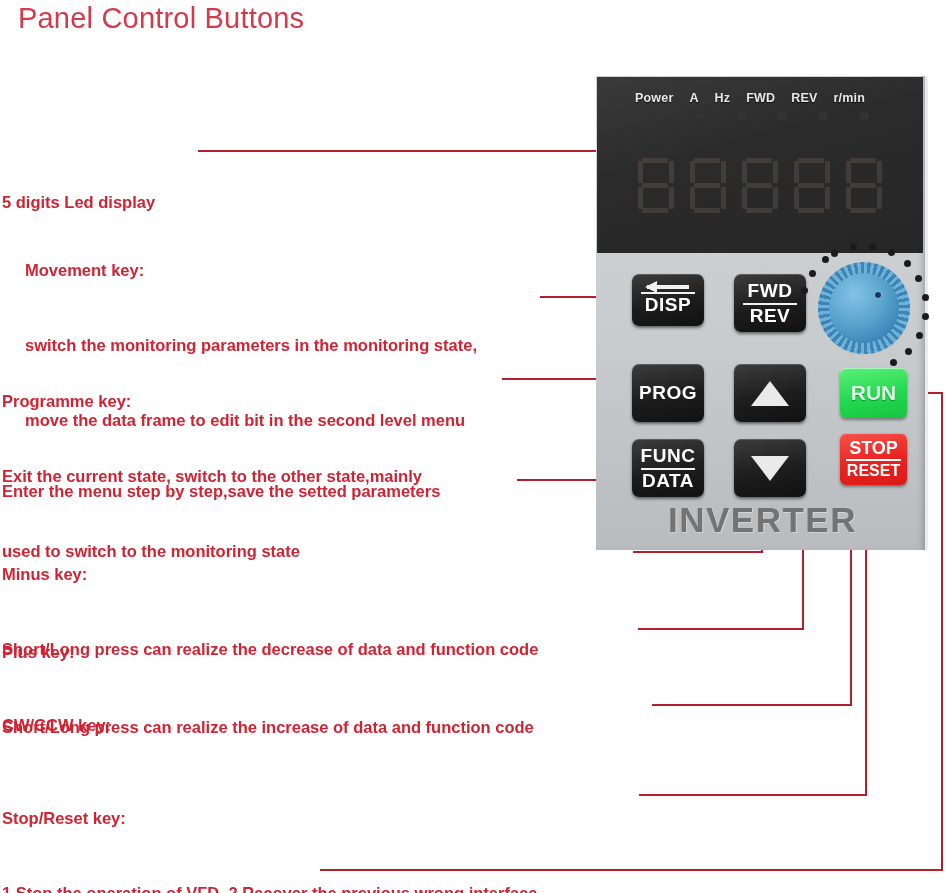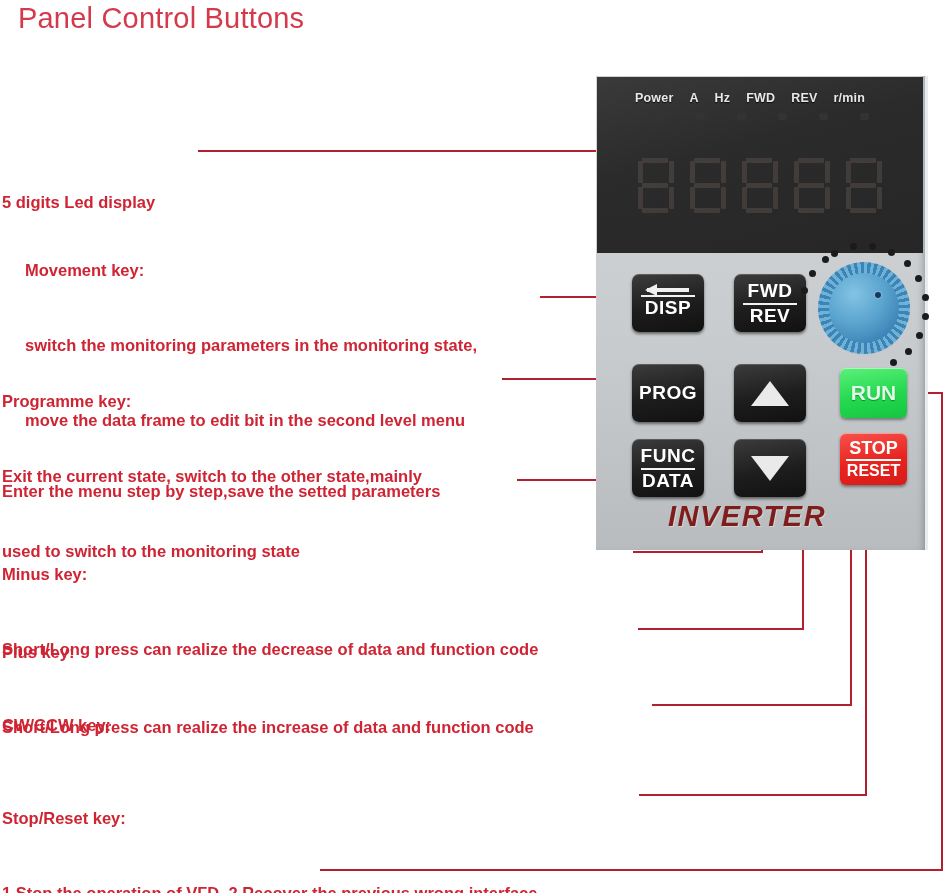--- a/index.html
+++ b/index.html
@@ -119,21 +119,21 @@
   }
   #knobtop{
     position:absolute;left:6px;top:6px;width:70px;height:70px;border-radius:50%;
     background:radial-gradient(circle at 36% 30%, #84c3e4 0%, #5aa4cf 45%, #3b82b5 80%, #2e6e9e 100%);
   }
   #knobmark{position:absolute;left:52px;top:25px;width:6px;height:6px;border-radius:50%;background:#123a5c;box-shadow:0 0 2px #bcdcee;}
   .kdot{position:absolute;width:7px;height:7px;border-radius:50%;background:#1b1b1b;}
   
   #brand{
     position:absolute;left:72px;top:424px;
-    font-size:29px;font-weight:bold;font-style:italic;color:#7f1d1d;
+    font-size:35px;font-weight:bold;color:#737373;
     letter-spacing:1.5px;text-shadow:1px 1px 0 rgba(255,255,255,.35);
   }
 </style>
 </head>
 <body>
 
 <div id="title">Panel Control Buttons</div>
 
 <div class="anno" style="left:2px;top:140px;">
   <span class="ln">5 digits Led display</span>
@@ -265,21 +265,21 @@
           <span class="seg h sG"></span>
           <span class="seg h sD"></span>
           <span class="seg v sF"></span>
           <span class="seg v sB"></span>
           <span class="seg v sE"></span>
           <span class="seg v sC"></span>
         </div>
       </div>
   </div>
 
-  <div class="key kblack" style="left:36px;top:198px;width:72px;height:58px;">
+  <div class="key kblack" style="left:36px;top:198px;width:72px;height:52px;">
     <div class="arrowL"></div>
     <div class="divline"></div>
     <div class="t2">DISP</div>
   </div>
 
   <div class="key kblack" style="left:138px;top:198px;width:72px;height:58px;">
     <div class="t1">FWD</div>
     <div class="divline"></div>
     <div class="t2">REV</div>
   </div>

